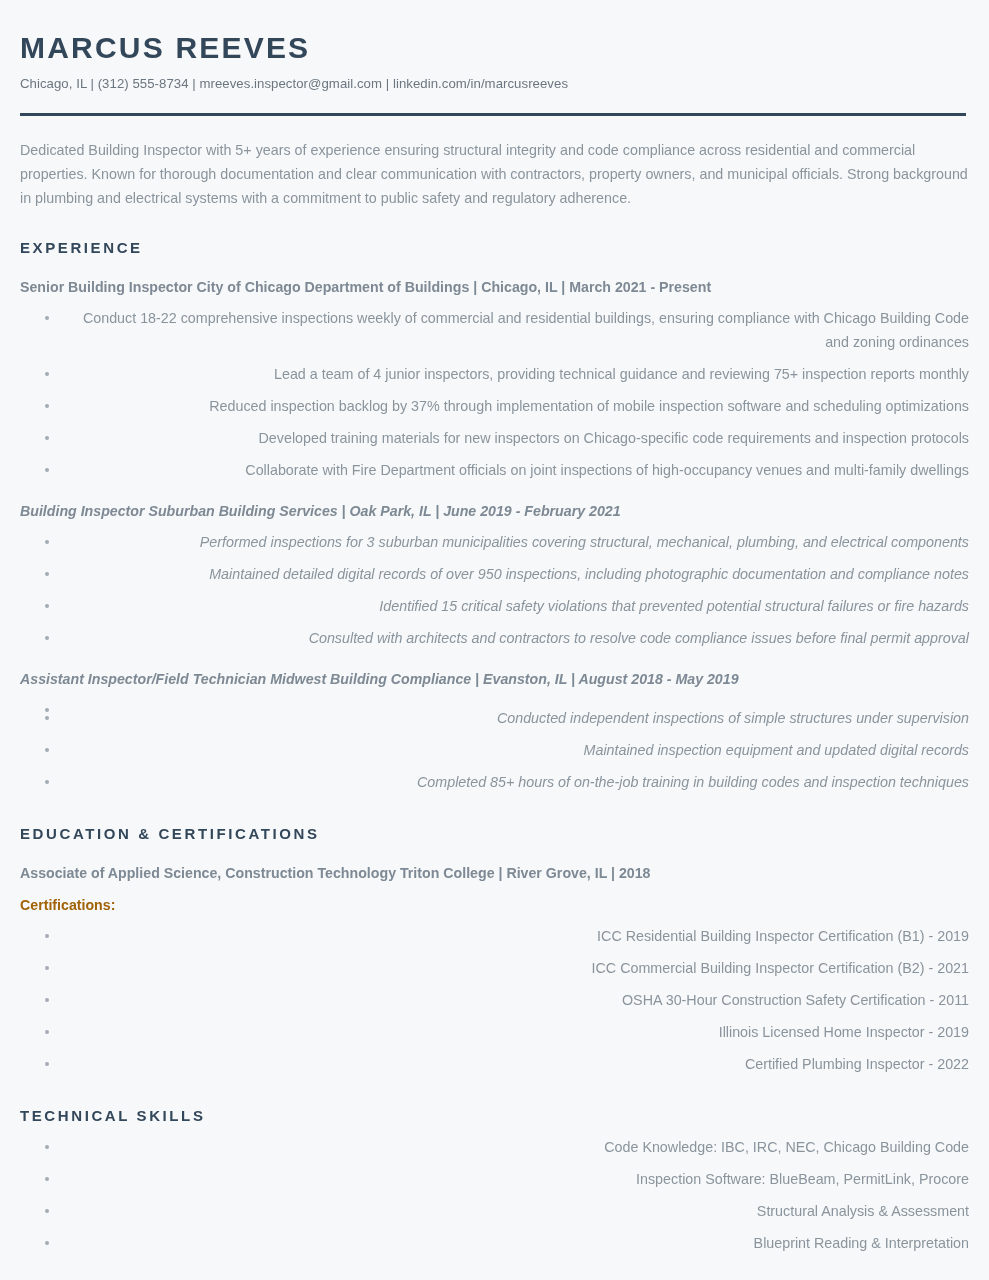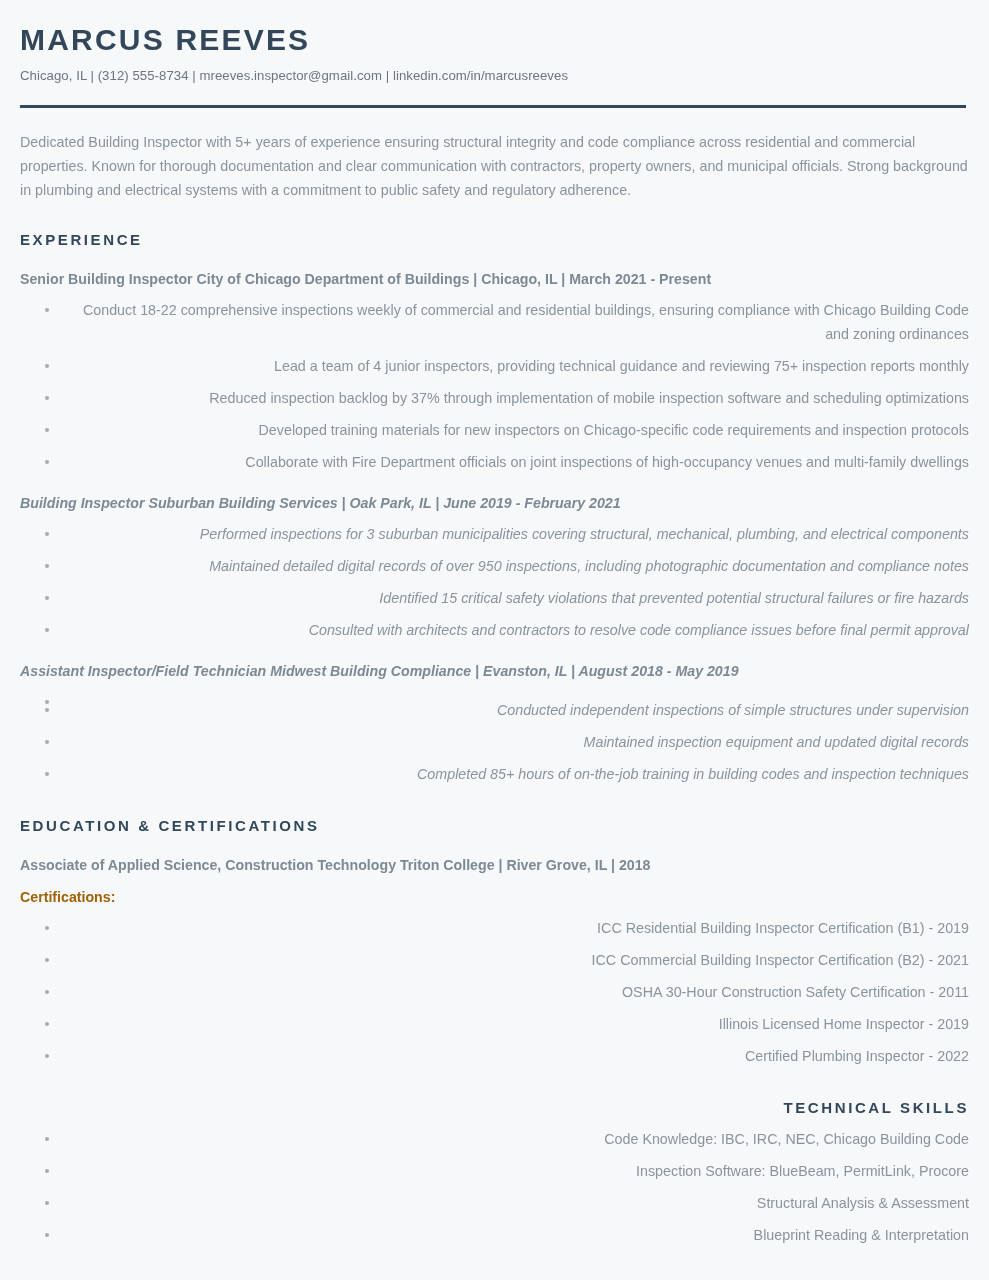--- a/index.html
+++ b/index.html
@@ -13,21 +13,21 @@
     background: #f7f8f9;
     font-family: "Liberation Sans", sans-serif;
     -webkit-font-smoothing: antialiased;
   }
 
   .resume {
     position: relative;
     width: 989px;
     height: 1280px;
     box-sizing: border-box;
-    padding: 0 20px;
+    padding: 8px 20px;
     overflow: hidden;
   }
 
   
   .name {
     margin: 0;
     padding-top: 22px;
     font-size: 30px;
     line-height: 36px;
     font-weight: bold;
@@ -65,21 +65,21 @@
     margin: 0;
     font-size: 15px;
     line-height: 20px;
     font-weight: bold;
     letter-spacing: 2.6px;
     color: #33475b;
     text-transform: uppercase;
   }
   .sec-experience  { padding-top: 28px; }
   .sec-education   { padding-top: 30px; }
-  .sec-skills      { padding-top: 30px; text-align: right; }
+  .sec-skills      { padding-top: 30px; }
 
   
   .entry-heading {
     margin: 0;
     padding-top: 20px;
     font-size: 14.2px;
     line-height: 19px;
     font-weight: bold;
     color: #7d8994;
   }

